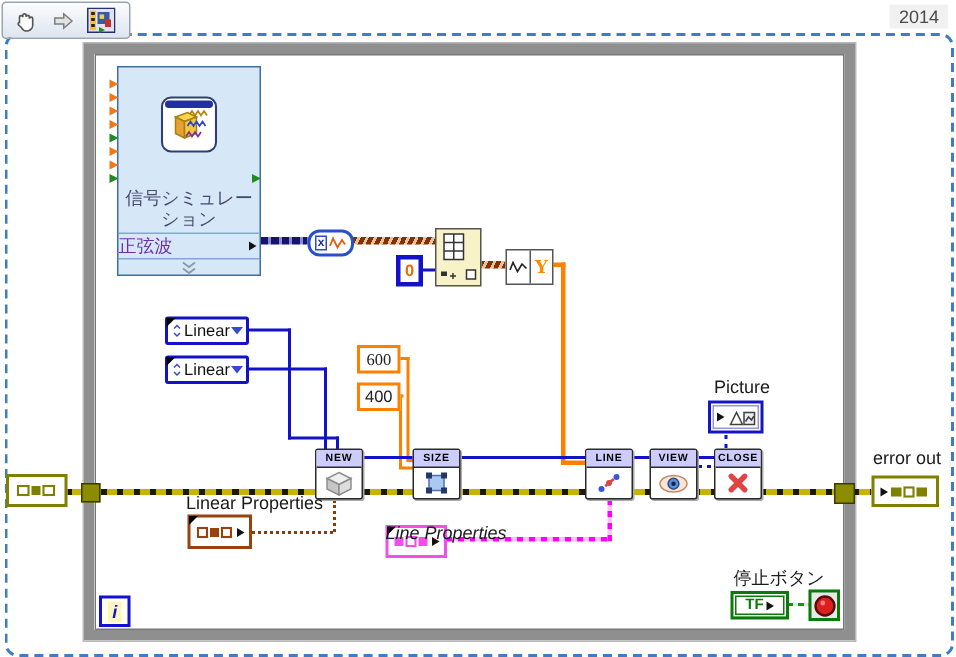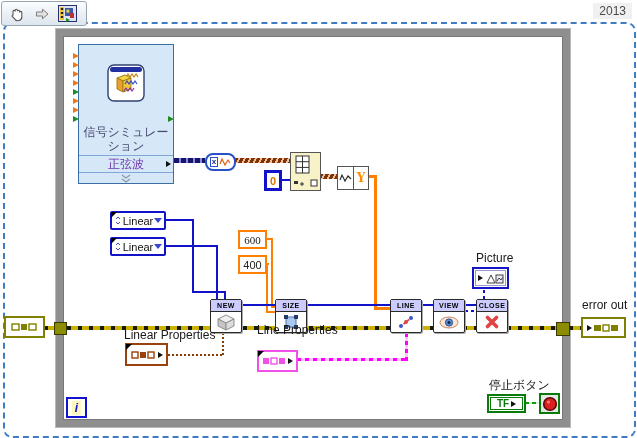--- a/index.html
+++ b/index.html
@@ -12,21 +12,21 @@
            background:linear-gradient(#FBFCFE,#DDE5EE);border:1px solid #98A4B2;border-radius:3px;box-sizing:border-box;}
   .tool{width:22px;height:20px;display:flex;align-items:center;justify-content:center;}
   .ver{position:absolute;right:5px;top:3px;background:#F1F1F1;color:#4A4A4A;font-size:12px;padding:1px 6px;z-index:6;}
   
   .loop{position:absolute;left:56px;top:29px;width:514px;height:398px;border:7px solid #8F8F8F;box-sizing:border-box;z-index:1;
         box-shadow:inset 0 0 0 1px #777, 0 0 0 1px #B9B9B9;}
   
   .xvi{position:absolute;left:78px;top:44px;width:96px;height:140px;background:#D6E7F8;border:1px solid #3A6EA5;box-sizing:border-box;z-index:2;}
   .xvi-icon-area{height:80px;display:flex;align-items:center;justify-content:center;}
   .xvi-title{height:30px;text-align:center;font-size:12px;line-height:14px;color:#4A4A70;}
-  .xvi-row{height:16px;border-top:1px solid #7FA8D8;position:relative;text-align:center;font-size:12px;line-height:16px;color:#6B2FA8;}
+  .xvi-row{height:16px;border-top:1px solid #7FA8D8;position:relative;text-align:left;font-size:12px;line-height:16px;color:#6B2FA8;}
   .xvi-foot{height:11px;border-top:1px solid #7FA8D8;display:flex;align-items:center;justify-content:center;}
   .tri-r{position:absolute;width:0;height:0;border-top:3px solid transparent;border-bottom:3px solid transparent;z-index:3;}
   .tri-o{border-left:6px solid #F07818;}
   .tri-g{border-left:6px solid #1E8C1E;}
   .tri-k{border-left:5px solid #111;}
   
   .wire{position:absolute;z-index:1;}
   .w-blue{background:#1212C8;}
   .w-orange{background:#FF8000;}
   .w-dyn{background:repeating-linear-gradient(90deg,#14146E 0 5px,#8C8CCF 5px 7px);}
@@ -77,21 +77,21 @@
           <rect x="2.8" y="7" width="2.4" height="2" fill="#222"></rect>
           <rect x="2.8" y="11" width="2.4" height="2" fill="#222"></rect>
         <rect x="7" y="3" width="8" height="8" fill="#3A57A8"></rect>
         <rect x="8.4" y="4.6" width="3" height="3" fill="#E8D24A"></rect>
         <rect x="12" y="8" width="4" height="5" fill="#C03030"></rect>
         <path d="M8 13 l4 2 -4 2 z" fill="#1E8C1E"></path>
       </svg>
     </div>
   </div>
 
-  <div class="ver">2013</div>
+  <div class="ver">2014</div>
 
   <div class="loop"></div>
 
   <div class="wire w-dyn" style="left:174px;top:158px;width:31px;height:5px;"></div>
 
   <div class="wire w-wfm" style="left:235px;top:158px;width:55px;height:5px;"></div>
   <div class="wire w-wfm" style="left:320px;top:174px;width:17px;height:5px;"></div>
 
   <div class="wire w-blue" style="left:281px;top:179px;width:9px;height:2px;"></div>
 
@@ -295,21 +295,21 @@
   <div class="konst dbl" style="left:125px;top:343px;width:43px;height:23px;border:2px solid #99420E;display:flex;align-items:center;justify-content:center;gap:1px;">
     <span class="corner"></span>
     <svg width="26" height="12">
       <rect x="1" y="3" width="6" height="6" fill="none" stroke="#99420E" stroke-width="1.4"></rect>
       <rect x="9" y="3" width="6" height="6" fill="#99420E"></rect>
       <rect x="17" y="3" width="6" height="6" fill="none" stroke="#99420E" stroke-width="1.4"></rect>
     </svg>
     <span class="tri-r tri-k" style="position:static;"></span>
   </div>
 
-  <div class="lbl" style="left:257px;top:323px;">Line Properties</div>
+  <div class="lbl" style="left:257px;top:348px;font-style:italic;">Line Properties</div>
   <div class="konst dbl" style="left:257px;top:350px;width:41px;height:22px;border:2px solid #F050E8;display:flex;align-items:center;justify-content:center;gap:1px;">
     <span class="corner"></span>
     <svg width="25" height="12">
       <rect x="1" y="3" width="6" height="6" fill="#F050E8"></rect>
       <rect x="9" y="3" width="6" height="6" fill="none" stroke="#F050E8" stroke-width="1.4"></rect>
       <rect x="17" y="3" width="6" height="6" fill="#F050E8"></rect>
     </svg>
     <span class="tri-r tri-k" style="position:static;"></span>
   </div>
 

